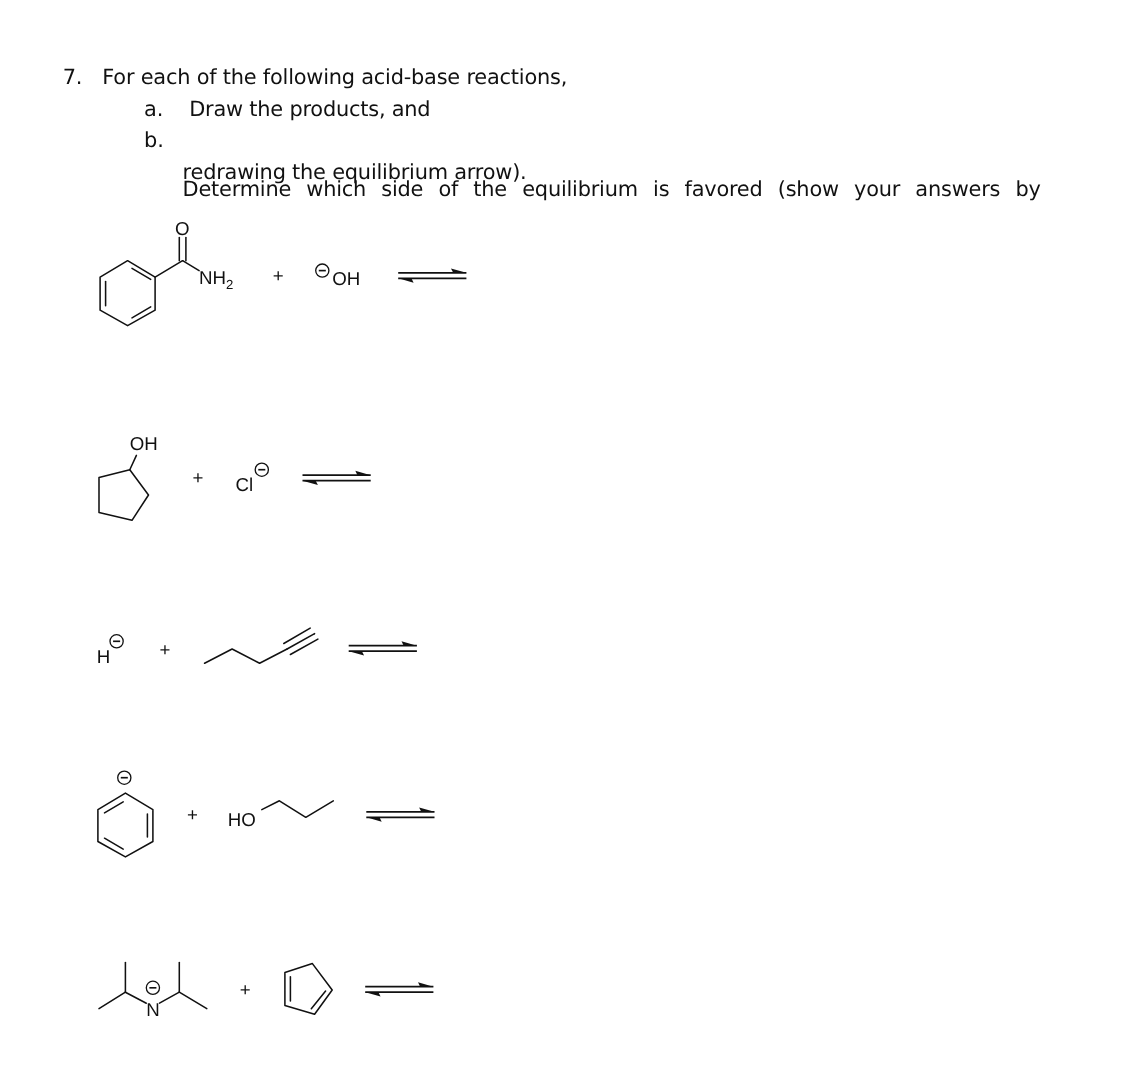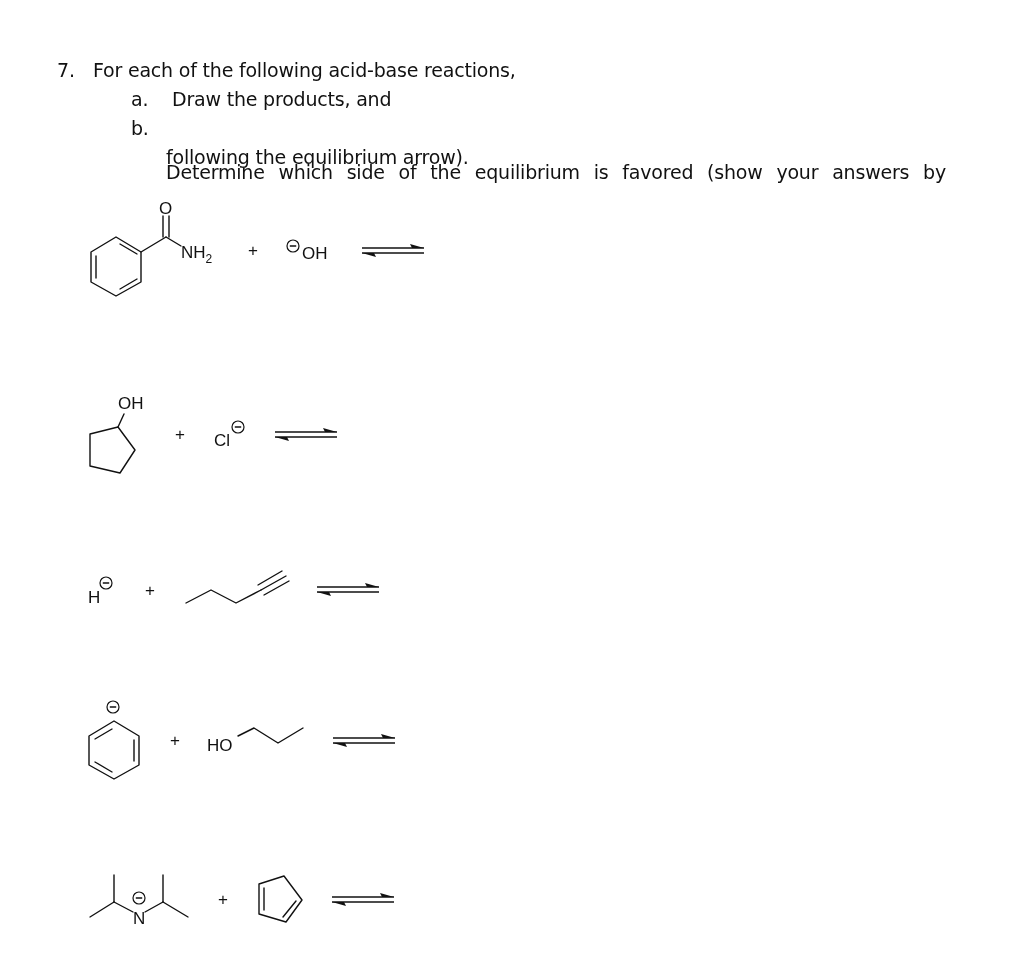--- a/index.html
+++ b/index.html
@@ -18,21 +18,21 @@
 </style>
 </head>
 <body>
 
 <div class="q qnum">7.</div>
 <div class="q qtext">For each of the following acid-base reactions,</div>
 <div class="q sub-a-label">a.</div>
 <div class="q sub-a-text">Draw the products, and</div>
 <div class="q sub-b-label">b.</div>
 <div class="q sub-b-text">Determine which side of the equilibrium is favored (show your answers by</div>
-<div class="q sub-b-text2">following the equilibrium arrow).</div>
+<div class="q sub-b-text2">redrawing the equilibrium arrow).</div>
 
 <svg class="chem" width="1024" height="976" viewBox="0 0 1024 976" xmlns="http://www.w3.org/2000/svg">
   <defs>
     <g id="eq-arrow">
       <line x1="0" y1="0" x2="62" y2="0" stroke="#111" stroke-width="1.6"></line>
       <polygon points="62,0 48,-4 50,0" fill="#111"></polygon>
       <line x1="0" y1="5" x2="62" y2="5" stroke="#111" stroke-width="1.6"></line>
       <polygon points="0,5 14,9 12,5" fill="#111"></polygon>
     </g>
     <g id="minus-circle">

